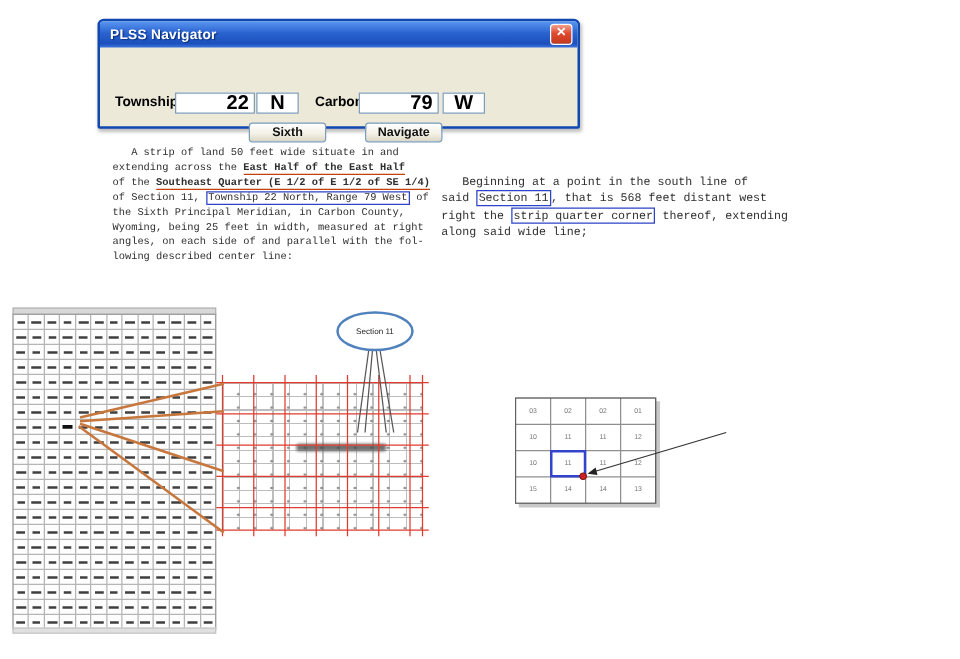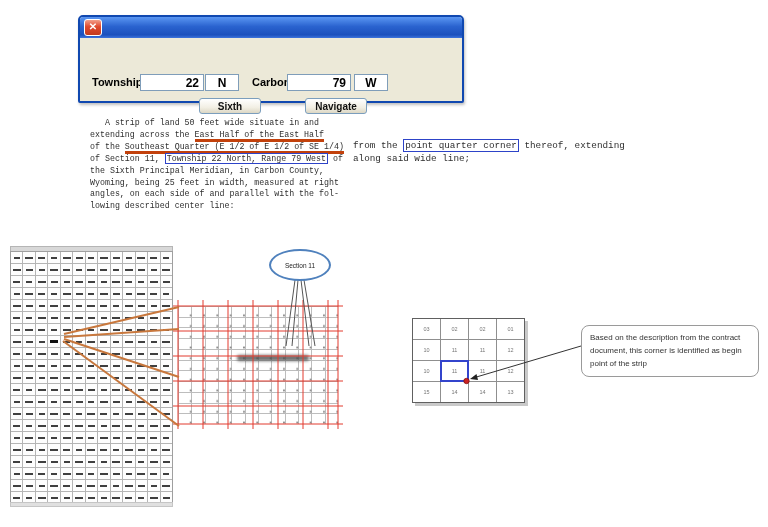--- a/index.html
+++ b/index.html
@@ -15,36 +15,36 @@
             display:flex;align-items:center;padding:0 4px;}
   .titlebar .title{color:#fff;font-weight:bold;font-size:11px;letter-spacing:.2px;
                    text-shadow:1px 1px 1px #0b2f7a;padding-left:4px;flex:1;}
   .close-btn{width:16px;height:15px;border:1px solid #fff;border-radius:3px;
              background:linear-gradient(180deg,#f2a08c 0%,#e0492e 45%,#c23a1e 100%);
              color:#fff;font-size:10px;font-weight:bold;line-height:13px;text-align:center;
              cursor:pointer;}
   .dlg-body{position:absolute;left:0;top:21px;right:0;bottom:0;}
   .dlg-label{position:absolute;font-size:11px;font-weight:bold;color:#000;}
   .dlg-input{position:absolute;height:15px;border:1px solid #7f9db9;background:#fff;
-             font-family:"Liberation Sans",sans-serif;font-size:12px;font-weight:bold;
+             font-family:"Liberation Sans",sans-serif;font-size:16px;font-weight:bold;
              padding:0 4px;box-sizing:content-box;}
   .num{width:54px;text-align:right;}
   .dir{width:24px;text-align:center;}
   .dlg-btn{position:absolute;height:16px;border:1px solid #7b9ebd;border-radius:3px;
            background:linear-gradient(180deg,#ffffff 0%,#f2efe4 60%,#dcd7c4 100%);
            font-family:"Liberation Sans",sans-serif;font-size:10px;font-weight:bold;color:#111;
            text-align:center;cursor:pointer;padding:0;}
 
   
   .doc{position:absolute;color:#2f2f2f;white-space:pre;
        font-family:"Liberation Mono","DejaVu Sans Mono",monospace;}
   #doc1{left:90px;top:117px;font-size:8.3px;line-height:11.9px;}
   #doc2{left:353px;top:139px;font-size:9.3px;line-height:13.4px;}
   .seg-box{border:1px solid #2d43c8;padding:0 1px;}
-  .seg-u{border-bottom:3px solid #c2410c;}
+  .seg-u{border-bottom:1px solid #c2410c;font-weight:bold;}
 
   
   .tgrid-cap{position:absolute;left:10px;top:246px;width:161px;height:4px;background:#d8d8d8;
              border:1px solid #b5b5b5;}
   .tgrid-foot{position:absolute;left:10px;top:502px;width:161px;height:3px;background:#e0e0e0;
              border:1px solid #c5c5c5;}
   #township-grid{position:absolute;left:10px;top:251px;width:161px;height:251px;
                  display:grid;grid-template-columns:repeat(13,1fr);grid-template-rows:repeat(21,1fr);
                  gap:1px;background:#b5b5b5;border:1px solid #9f9f9f;}
   .tcell{background:#fdfdfd;display:flex;align-items:center;justify-content:center;}
@@ -85,36 +85,37 @@
   
   #overlay{position:absolute;left:0;top:0;width:768px;height:527px;pointer-events:none;z-index:4;}
 </style>
 </head>
 <body>
 
 <div id="stage">
 
   <div class="dialog">
     <div class="titlebar">
+      <span class="title">PLSS Navigator</span>
       <div class="close-btn">✕</div>
     </div>
     <div class="dlg-body">
       <span class="dlg-label" style="left:12px;top:38px;">Township</span>
       <input class="dlg-input num" style="left: 60px; top: 36px;" readonly="" value="22">
       <input class="dlg-input dir" style="left: 125px; top: 36px;" readonly="" value="N">
       <span class="dlg-label" style="left:172px;top:38px;">Carbon</span>
       <input class="dlg-input num" style="left: 207px; top: 36px;" readonly="" value="79">
       <input class="dlg-input dir" style="left: 274px; top: 36px;" readonly="" value="W">
       <button class="dlg-btn" style="left:119px;top:60px;width:62px;">Sixth</button>
-      <button class="dlg-btn" style="left:225px;top:60px;width:62px;">Navigate</button>
+      <button class="dlg-btn" style="left:212px;top:60px;width:62px;">Navigate</button>
     </div>
   </div>
 
   <div class="doc" id="doc1"><div><span>   A strip of land 50 feet wide situate in and</span></div><div><span>extending across the </span><span class="seg-u">East Half of the East Half</span></div><div><span>of the </span><span class="seg-u">Southeast Quarter (E 1/2 of E 1/2 of SE 1/4)</span></div><div><span>of Section 11, </span><span class="seg-box">Township 22 North, Range 79 West</span><span> of</span></div><div><span>the Sixth Principal Meridian, in Carbon County,</span></div><div><span>Wyoming, being 25 feet in width, measured at right</span></div><div><span>angles, on each side of and parallel with the fol-</span></div><div><span>lowing described center line:</span></div></div>
-  <div class="doc" id="doc2"><div><span>from the </span><span class="seg-box">point quarter corner</span><span> thereof, extending</span></div><div><span>along said wide line;</span></div></div>
+  <div class="doc" id="doc2"><div><span>   Beginning at a point in the south line of</span></div><div><span>said </span><span class="seg-box">Section 11</span><span>, that is 568 feet distant west</span></div><div><span>right the </span><span class="seg-box">strip quarter corner</span><span> thereof, extending</span></div><div><span>along said wide line;</span></div></div>
 
   <div class="tgrid-cap"></div>
   <div id="township-grid">
       <div class="tcell">
         <span class="tdash" style="width: 6px;"></span>
       </div>
       <div class="tcell">
         <span class="tdash" style="width: 8px;"></span>
       </div>
       <div class="tcell">
@@ -952,23 +953,20 @@
       <div class="scell">10</div>
       <div class="scell hl">11</div>
       <div class="scell">11</div>
       <div class="scell">12</div>
       <div class="scell">15</div>
       <div class="scell">14</div>
       <div class="scell">14</div>
       <div class="scell">13</div>
     </div>
 
-  <div id="annotation-box">
-    <span>Based on the description from the contract document, this corner is identified as begin point of the strip</span>
-  </div>
 
   <svg id="overlay">
       <line x1="178" y1="300" x2="178" y2="429" stroke="#e23b2e" stroke-width="1"></line>
       <line x1="203" y1="300" x2="203" y2="429" stroke="#e23b2e" stroke-width="1"></line>
       <line x1="228" y1="300" x2="228" y2="429" stroke="#e23b2e" stroke-width="1"></line>
       <line x1="253" y1="300" x2="253" y2="429" stroke="#e23b2e" stroke-width="1"></line>
       <line x1="278" y1="300" x2="278" y2="429" stroke="#e23b2e" stroke-width="1"></line>
       <line x1="303" y1="300" x2="303" y2="429" stroke="#e23b2e" stroke-width="1"></line>
       <line x1="328" y1="300" x2="328" y2="429" stroke="#e23b2e" stroke-width="1"></line>
       <line x1="338" y1="300" x2="338" y2="429" stroke="#e23b2e" stroke-width="1"></line>

